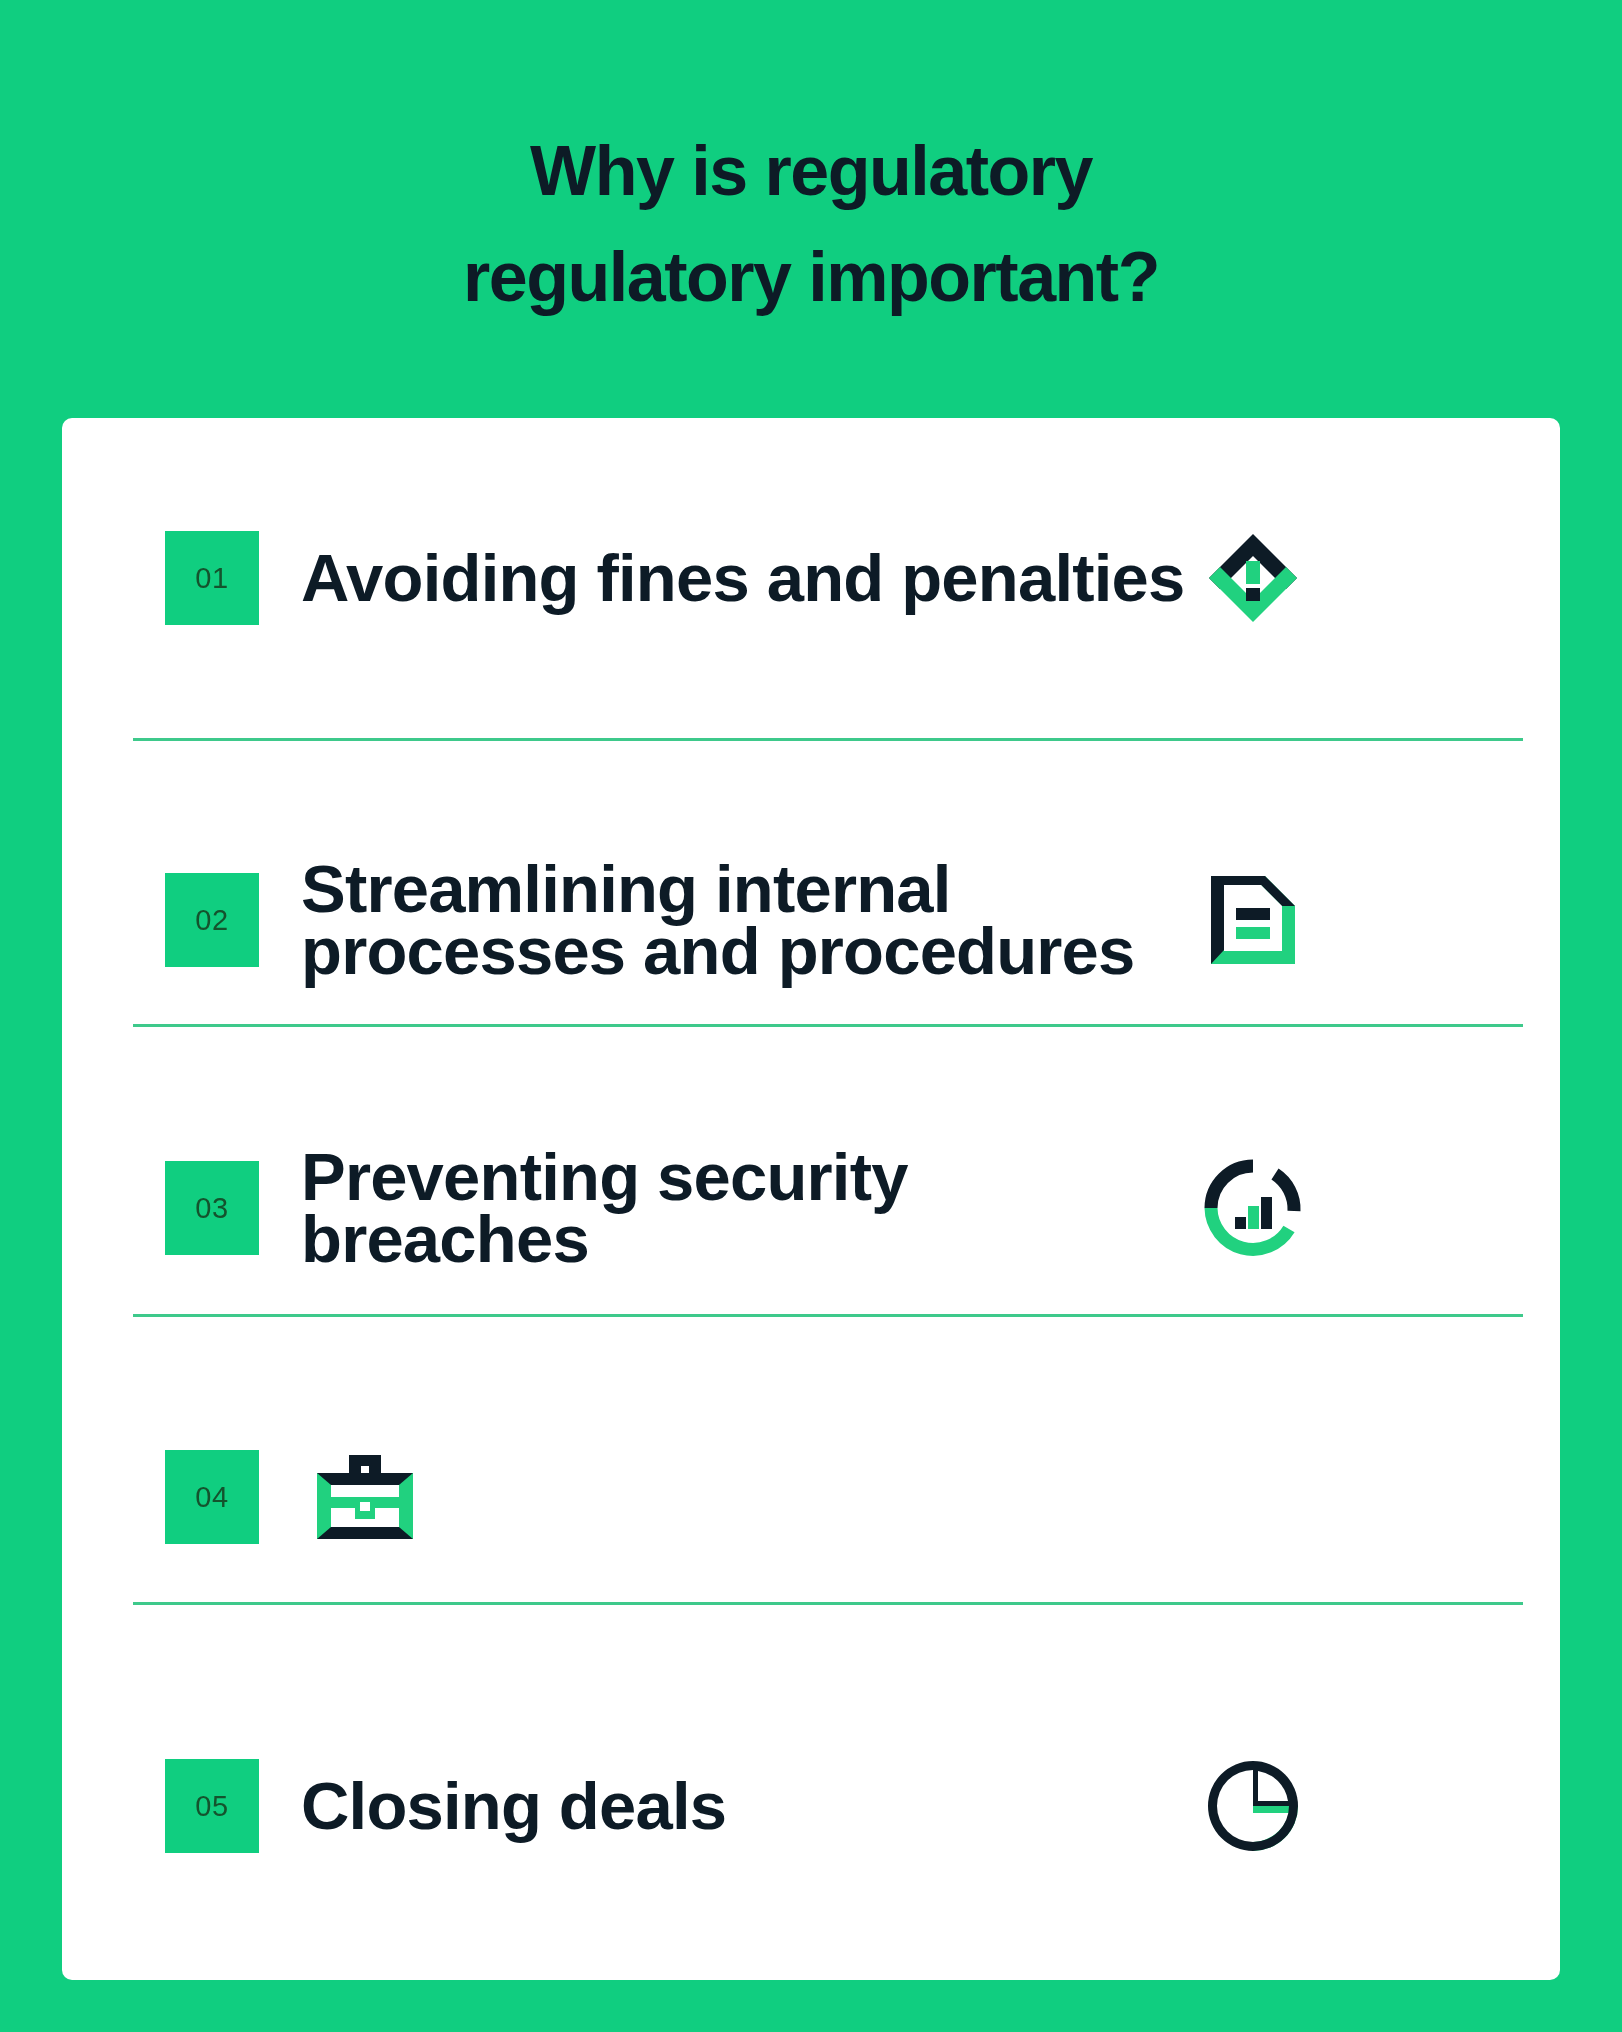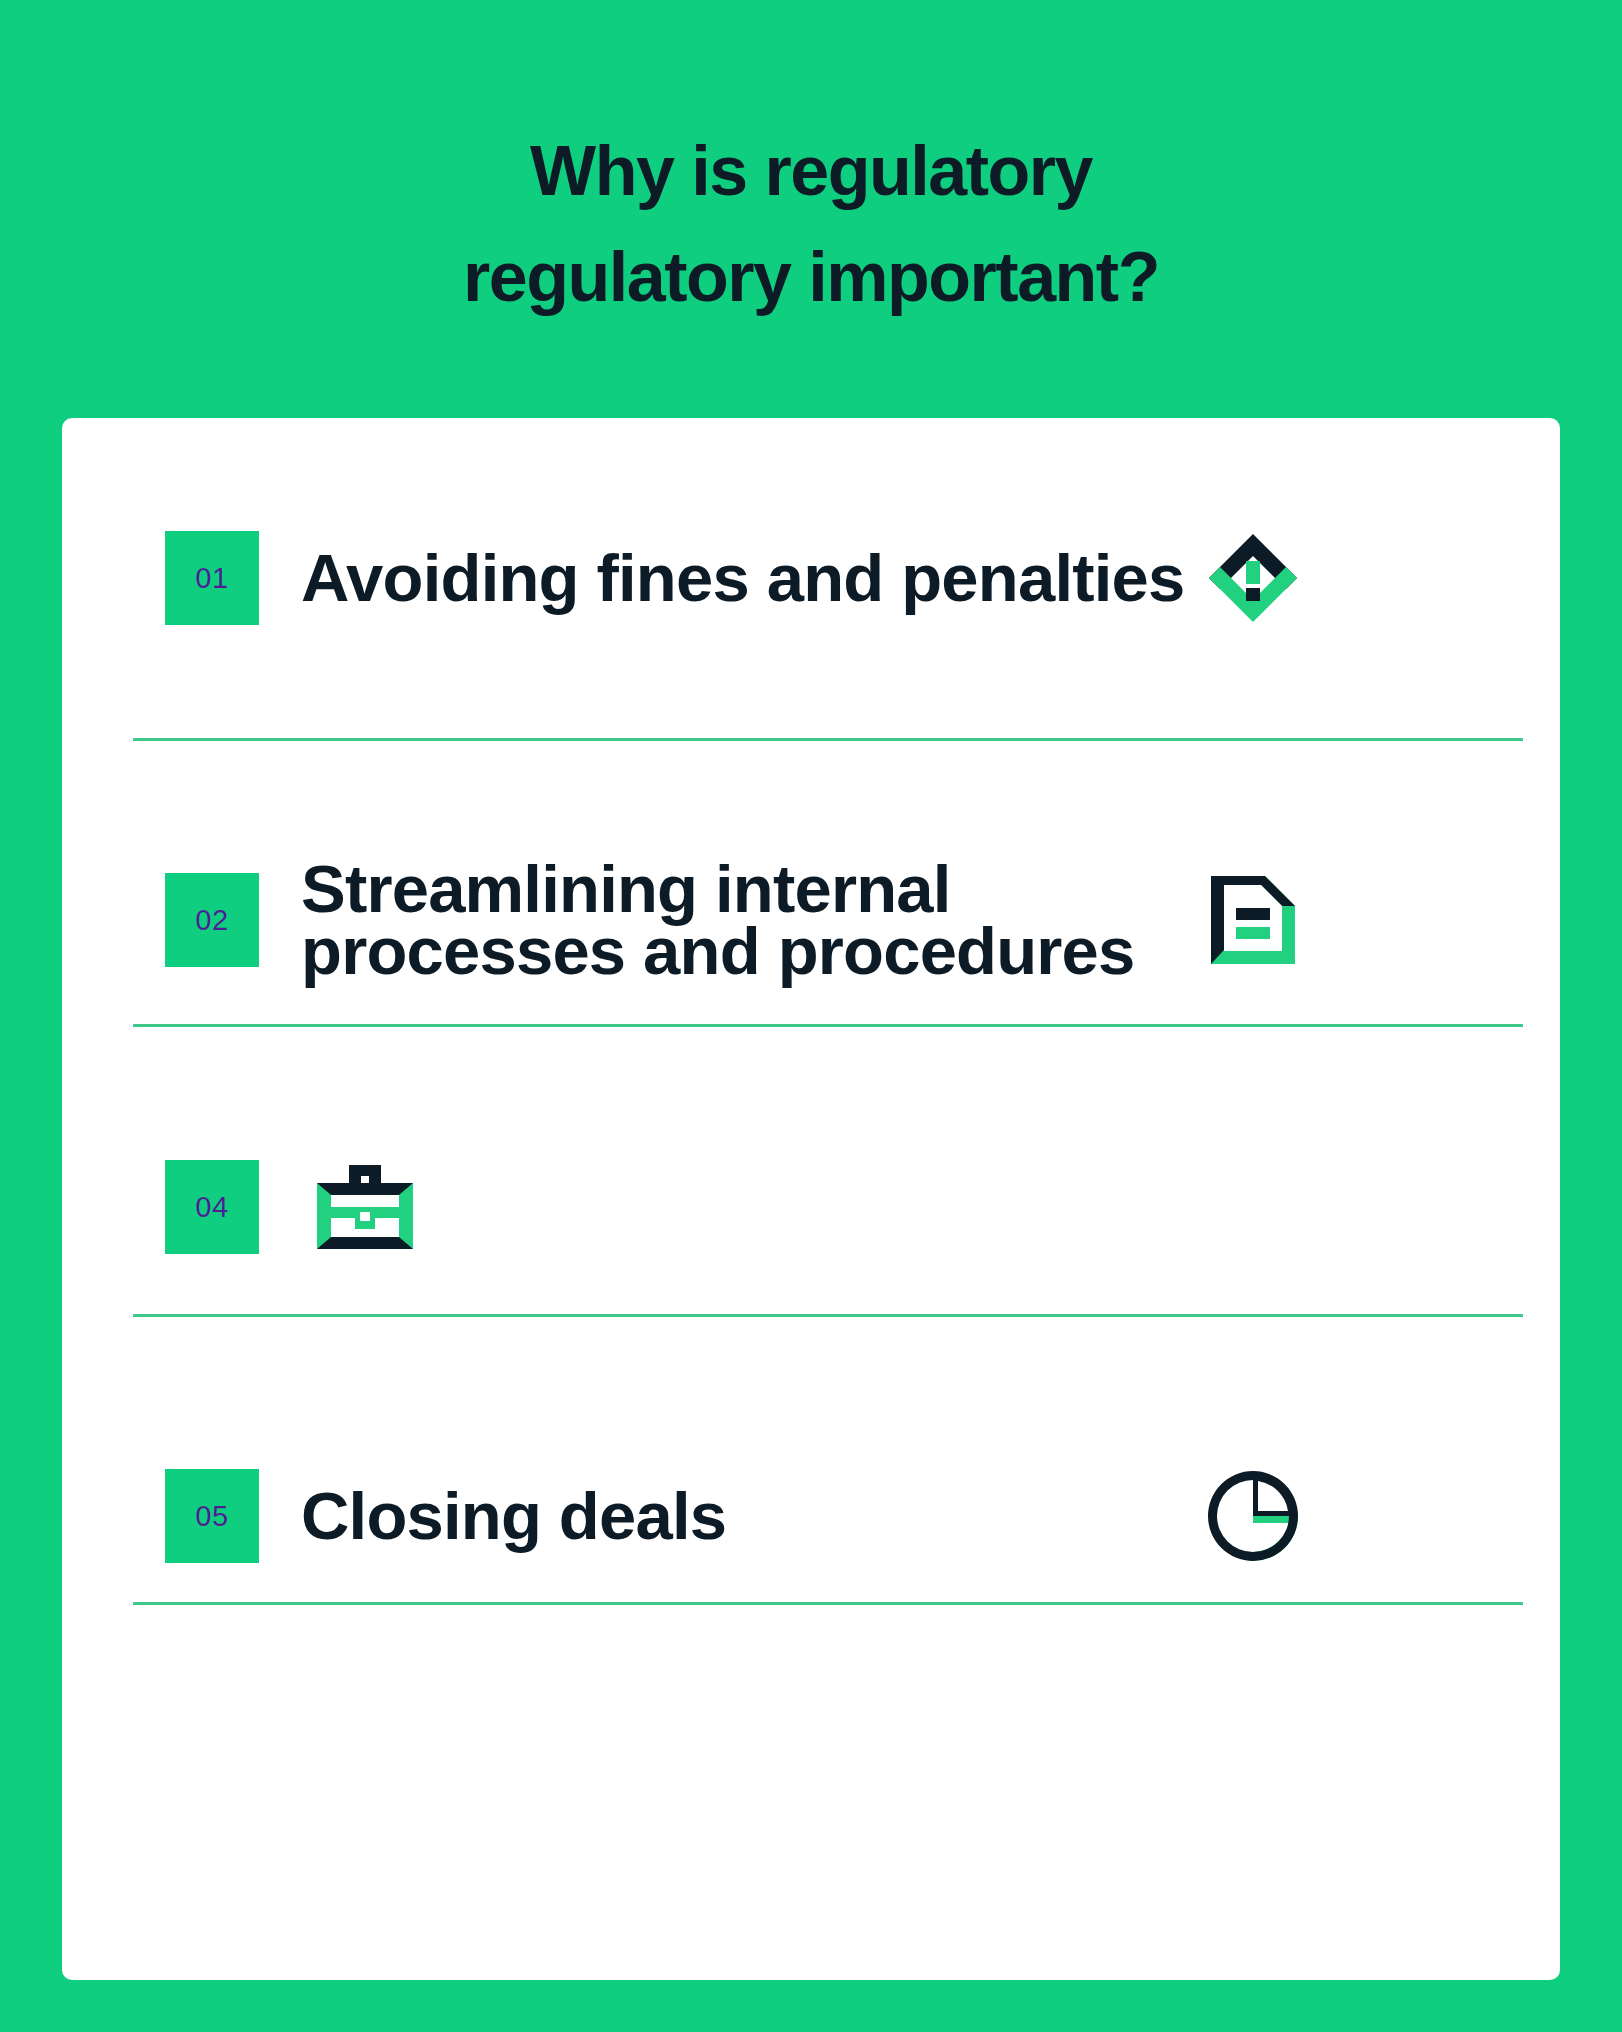--- a/index.html
+++ b/index.html
@@ -88,21 +88,21 @@
     width: 94px;
     height: 94px;
     background: #10CE80;
     display: flex;
     align-items: center;
     justify-content: center;
     margin-right: 42px;
   }
 
   .badge-num {
-    color: #4c1d95;
+    color: #14532d;
     font-size: 29px;
     font-weight: 400;
     line-height: 1;
     letter-spacing: 0.5px;
     font-family: "Liberation Sans", sans-serif;
   }
 
   .row-label {
     flex: 1 1 auto;
     color: #0D1B26;
@@ -178,20 +178,40 @@
 
             <rect x="31" y="38" width="34" height="12" fill="#0D1B26"></rect>
 
             <rect x="31" y="57" width="34" height="12" fill="#21D17F"></rect>
           </svg>
         </div>
       </div>
 
       <div class="divider" style="top:606px;"></div>
 
+      <div class="row row-3">
+        <div class="badge">
+          <span class="badge-num">03</span>
+        </div>
+        <div class="row-label">Preventing security breaches</div>
+        <div class="icon-wrap">
+          <svg width="100" height="100" viewBox="0 0 100 100">
+
+            <path d="M50 8 A42 42 0 0 0 8 50" fill="none" stroke="#0D1B26" stroke-width="13" stroke-linecap="butt"></path>
+
+            <path d="M72 16 A42 42 0 0 1 91 53" fill="none" stroke="#0D1B26" stroke-width="13" stroke-linecap="butt"></path>
+
+            <path d="M8 50 A42 42 0 0 0 86 71" fill="none" stroke="#21D17F" stroke-width="13" stroke-linecap="butt"></path>
+
+            <rect x="32" y="59" width="11" height="12" fill="#0D1B26"></rect>
+            <rect x="45" y="48" width="11" height="23" fill="#21D17F"></rect>
+            <rect x="58" y="39" width="11" height="32" fill="#0D1B26"></rect>
+          </svg>
+        </div>
+      </div>
 
       <div class="divider" style="top:896px;"></div>
 
       <div class="row row-4">
         <div class="badge">
           <span class="badge-num">04</span>
         </div>
         <div class="icon-wrap">
           <svg width="104" height="92" viewBox="0 0 104 92">
 

